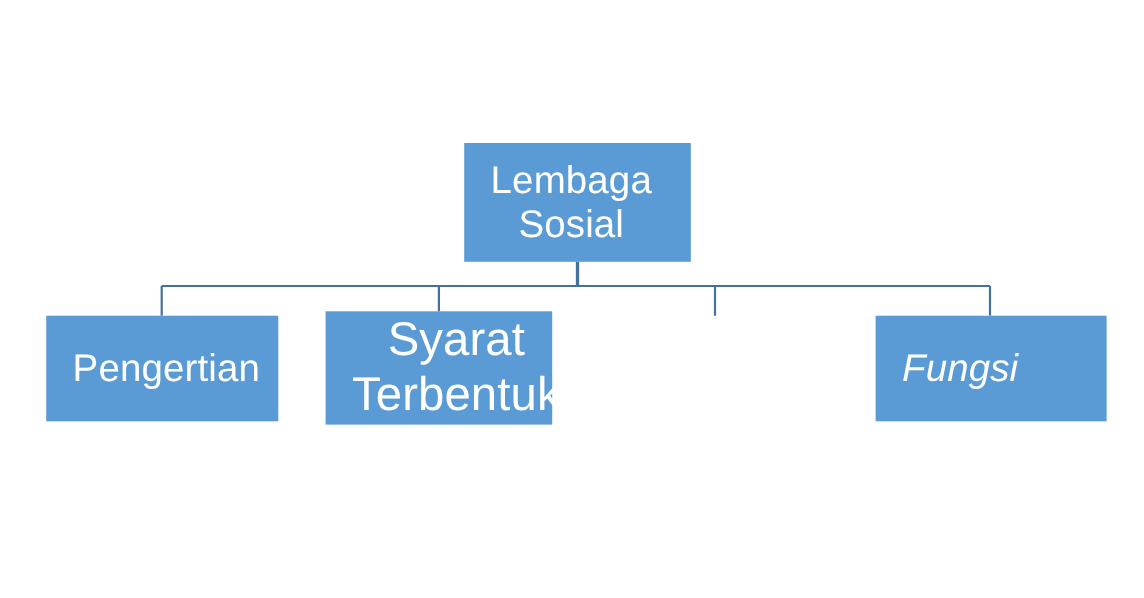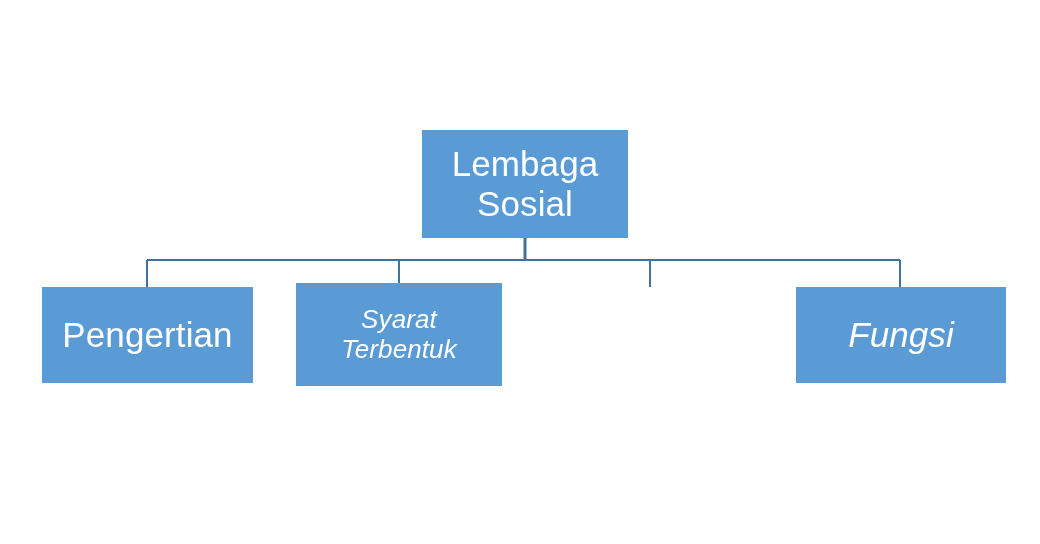--- a/index.html
+++ b/index.html
@@ -31,27 +31,28 @@
     height: 544px;
   }
 
   
   .node {
     position: absolute;
     background: #5b9bd5;
     color: #ffffff;
     display: flex;
     align-items: center;
-    justify-content: center;
+    justify-content: flex-start;
     text-align: center;
     line-height: 1.14;
     font-weight: 400;
     letter-spacing: 0.1px;
     box-sizing: border-box;
     z-index: 2;
+    padding-left: 18px;
   }
 
   .node-label {
     display: block;
     white-space: pre-line;
     padding: 0 6px;
   }
 
   
   #node-root {
@@ -69,22 +70,21 @@
     width: 211px;
     height: 96px;
     font-size: 35px;
   }
 
   #node-child-1 {
     left: 296px;
     top: 283px;
     width: 206px;
     height: 103px;
-    font-size: 26px;
-    font-style: italic;
+    font-size: 43px;
   }
 
   #node-child-2 {
     left: 544px;
     top: 287px;
     width: 211px;
     height: 96px;
     font-size: 35px;
   }
 

